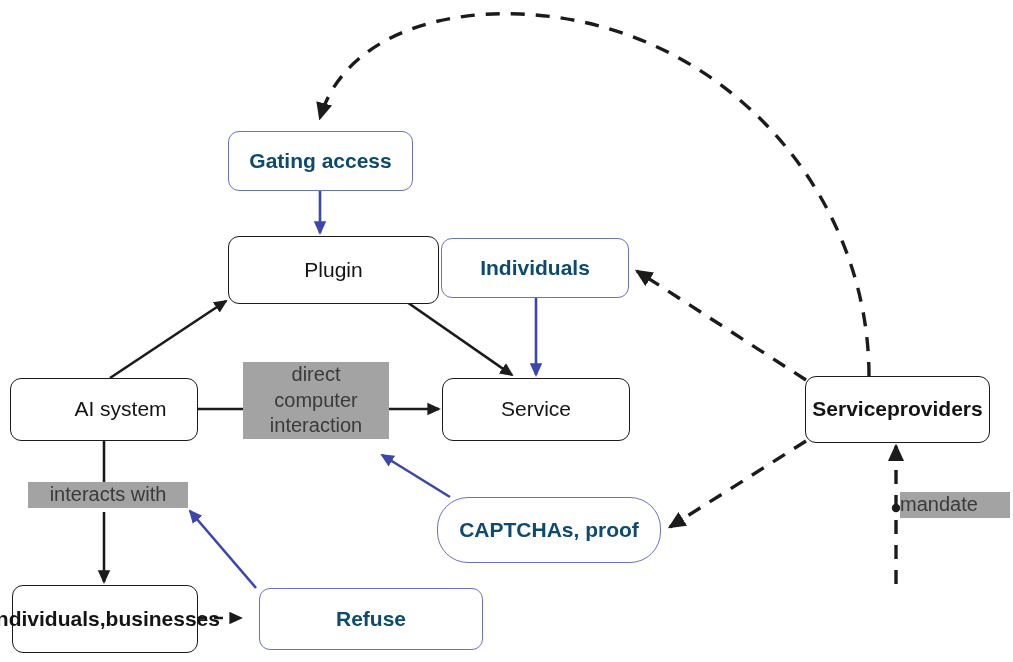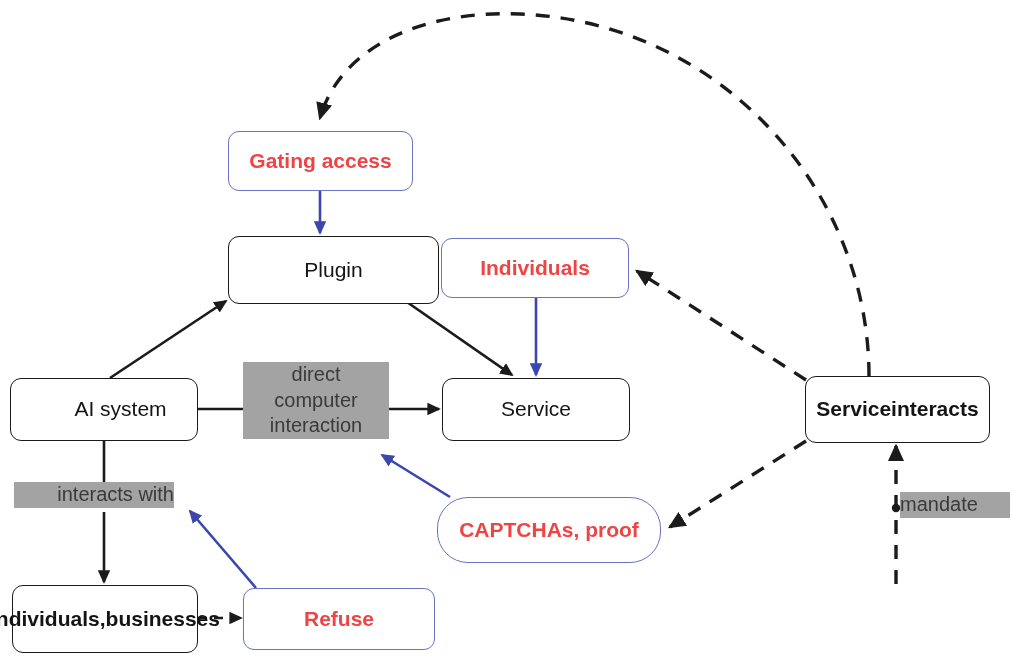--- a/index.html
+++ b/index.html
@@ -34,21 +34,21 @@
     background: #ffffff;
     line-height: 1.18;
     z-index: 5;
   }
   .node.black {
     border: 1.6px solid #1b1b1b;
     color: #141414;
   }
   .node.blue {
     border: 1.6px solid #6a72c4;
-    color: #ef4444;
+    color: #0c4a6e;
   }
   .node.plain  { font-weight: 400; font-size: 21px; }
   .node.strong { font-weight: 700; font-size: 21px; }
   .node.blue.strong { font-weight: 700; font-size: 21px; }
 
   .edge-label {
     position: absolute;
     color: #3a3a3a;
     font-size: 20px;
     font-weight: 400;
@@ -115,32 +115,32 @@
       <div>Individuals</div>
     </div>
   <div class="node black plain" style="left: 10px; top: 378px; width: 188px; height: 63px; padding-left: 33px;">
       <div>AI system</div>
     </div>
   <div class="node black plain" style="left: 442px; top: 378px; width: 188px; height: 63px;">
       <div>Service</div>
     </div>
   <div class="node black strong" style="left: 805px; top: 376px; width: 185px; height: 67px;">
       <div>Service</div>
-      <div>interacts</div>
+      <div>providers</div>
     </div>
   <div class="node blue strong" style="left: 437px; top: 497px; width: 224px; height: 66px; border-radius: 31px;">
       <div>CAPTCHAs, proof</div>
     </div>
   <div class="node black strong" style="left: 12px; top: 585px; width: 186px; height: 68px;">
       <div>Individuals,</div>
       <div>businesses</div>
     </div>
-  <div class="node blue strong" style="left: 243px; top: 588px; width: 192px; height: 62px;">
+  <div class="node blue strong" style="left: 259px; top: 588px; width: 224px; height: 62px;">
       <div>Refuse</div>
     </div>
 
   <div class="edge-label" style="left: 243px; top: 362px; width: 146px;">direct
 computer
 interaction</div>
-  <div class="edge-label" style="left: 14px; top: 482px; width: 160px; text-align: right;">interacts with</div>
+  <div class="edge-label" style="left: 28px; top: 482px; width: 160px;">interacts with</div>
   <div class="edge-label left" style="left: 900px; top: 492px; width: 110px;">mandate</div>
 
 </div>
 
 </body></html>

